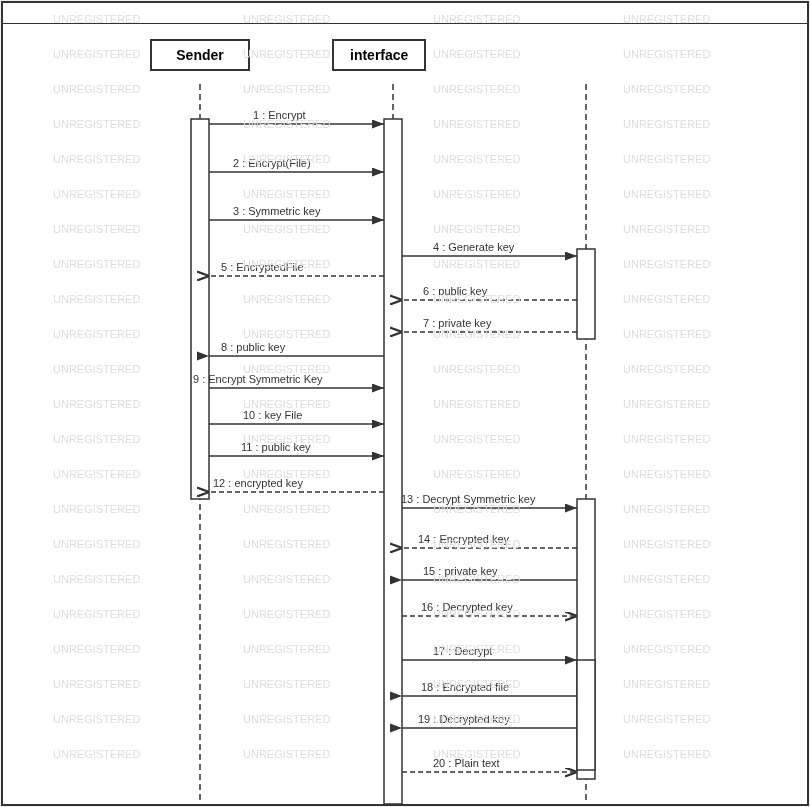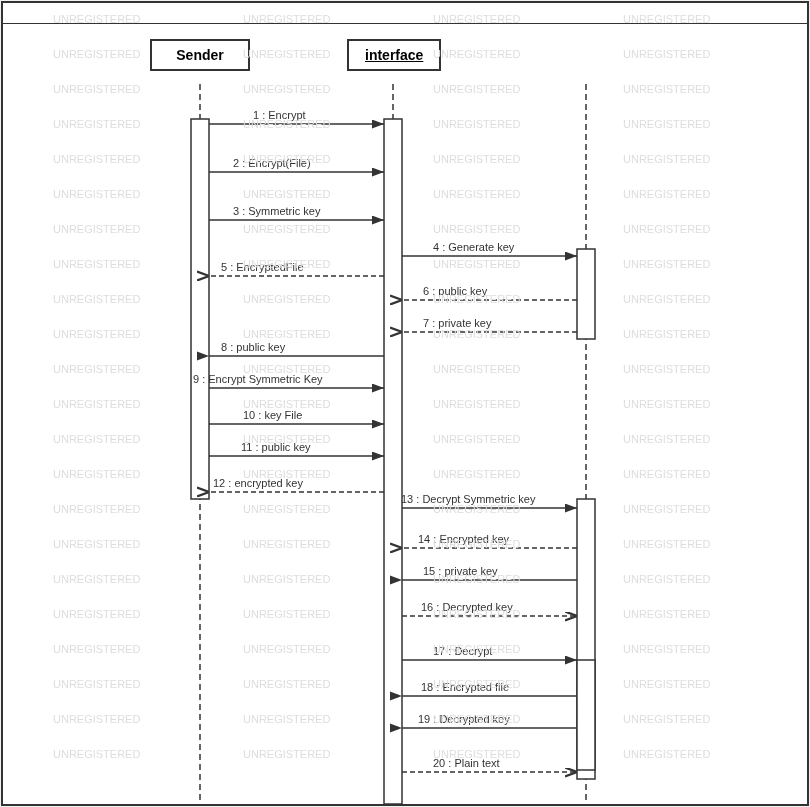--- a/index.html
+++ b/index.html
@@ -170,21 +170,21 @@
       <div class="watermark-text" style="top: 745px; left: 390px;">UNREGISTERED</div>
       <div class="watermark-text" style="top: 745px; left: 580px;">UNREGISTERED</div>
   </div>
 
 
   <div class="diagram-area">
 
     <div class="lifeline-header" style="left: 147px; top: 15px; min-width: 100px;">
       <span>Sender</span>
     </div>
-    <div class="lifeline-header" style="left: 344px; top: 15px; min-width: 90px; text-align:right;text-decoration:underline;">
+    <div class="lifeline-header" style="left: 329px; top: 15px; min-width: 90px; text-align:right;">
       <span>interface</span>
     </div>
 
     <svg class="diagram-svg" xmlns="http://www.w3.org/2000/svg">
 
       <line x1="197" y1="60" x2="197" y2="780" stroke="#333" stroke-width="1.5" stroke-dasharray="6,4"></line>
       <line x1="390" y1="60" x2="390" y2="780" stroke="#333" stroke-width="1.5" stroke-dasharray="6,4"></line>
       <line x1="583" y1="60" x2="583" y2="780" stroke="#333" stroke-width="1.5" stroke-dasharray="6,4"></line>
 
       <rect x="188" y="95" width="18" height="380" fill="white" stroke="#333" stroke-width="1.5"></rect>

